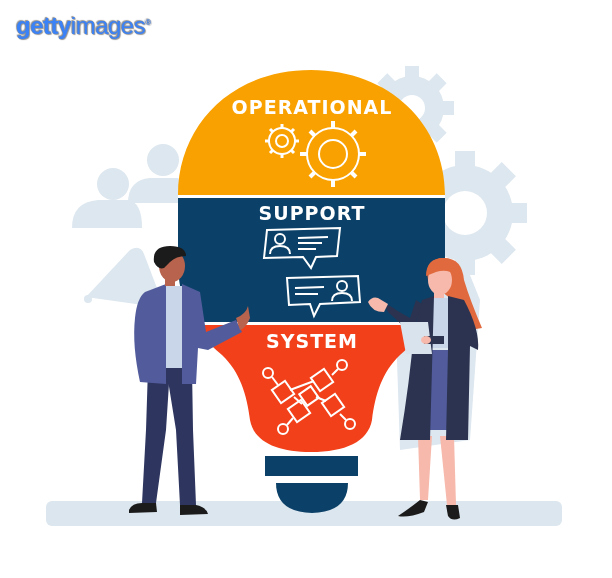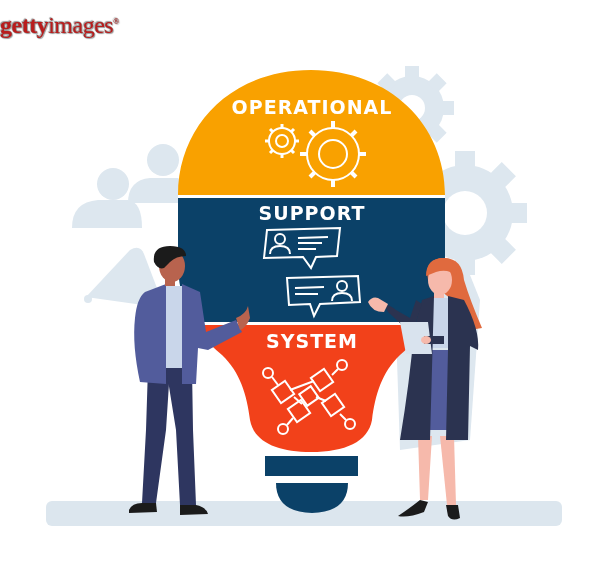--- a/index.html
+++ b/index.html
@@ -1,21 +1,21 @@
 <!DOCTYPE html>
 <html><head>
   <meta charset="utf-8">
   <style>
     html, body { margin: 0; padding: 0; background: #ffffff; }
     body { width: 612px; height: 578px; position: relative; overflow: hidden; font-family: "DejaVu Sans", sans-serif; }
     #scene { position: absolute; left: 0; top: 0; width: 612px; height: 578px; }
     .watermark {
-      position: absolute; left: 0; top: 12px;
-      font-family: Liberation Serif, serif; font-size: 24px; font-weight: bold;
-      color: #b91c1c; letter-spacing: -0.5px;
+      position: absolute; left: 16px; top: 12px;
+      font-family: Liberation Sans, sans-serif; font-size: 24px; font-weight: bold;
+      color: #3b82f6; letter-spacing: -0.5px;
       text-shadow: 0 0 1px #8a8a8a, 0 0 1px #8a8a8a, 1px 1px 1px #9a9a9a, -1px -1px 1px #9a9a9a;
     }
     .watermark .thin { font-weight: normal; }
     .watermark sup { font-size: 8px; font-weight: normal; }
     .bulb-label { font-family: "DejaVu Sans", sans-serif; font-weight: bold; fill: #ffffff; letter-spacing: 1px; }
   </style>
 </head>
 <body>
 
 <div class="watermark">

